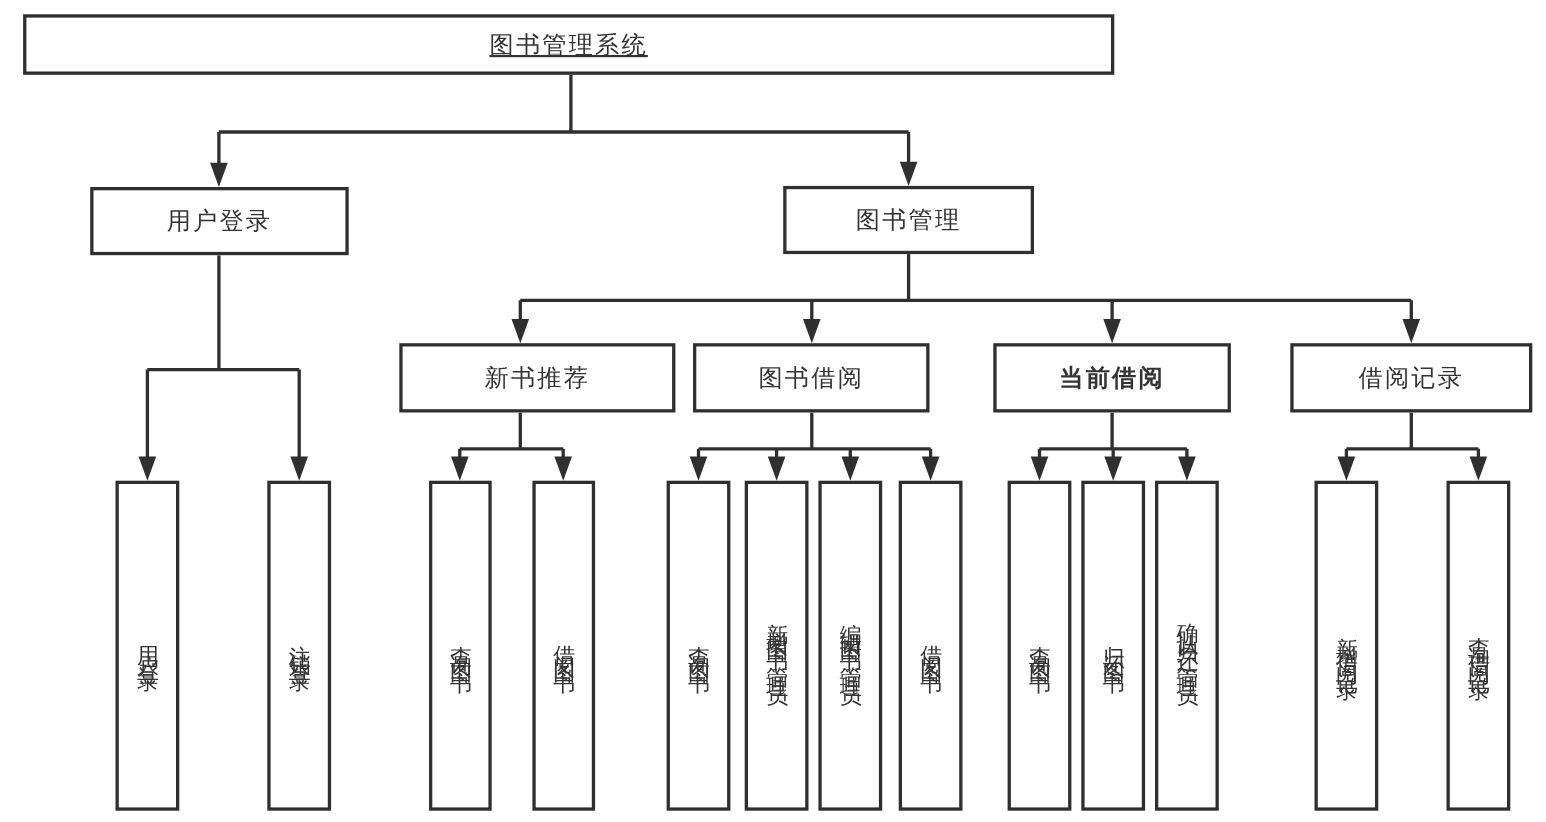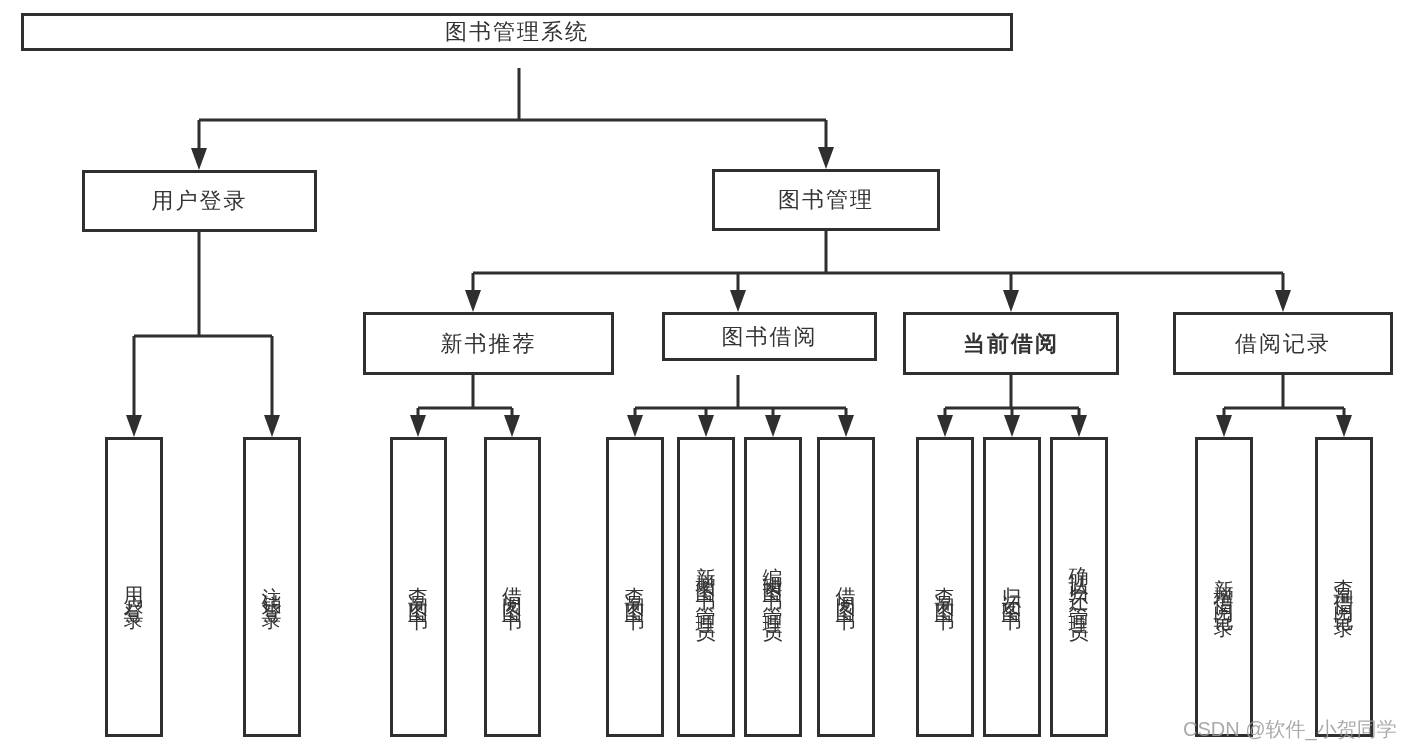--- a/index.html
+++ b/index.html
@@ -89,27 +89,27 @@
     <path d="M1011 375 V408 M945 408 H1079 M945 408 V417 M1012 408 V417 M1079 408 V417"></path>
     <polygon points="937,415 953,415 945,437" fill="#2f2f2f" stroke="none"></polygon>
     <polygon points="1004,415 1020,415 1012,437" fill="#2f2f2f" stroke="none"></polygon>
     <polygon points="1071,415 1087,415 1079,437" fill="#2f2f2f" stroke="none"></polygon>
 
     <path d="M1283 375 V408 M1224 408 H1344 M1224 408 V417 M1344 408 V417"></path>
     <polygon points="1216,415 1232,415 1224,437" fill="#2f2f2f" stroke="none"></polygon>
     <polygon points="1336,415 1352,415 1344,437" fill="#2f2f2f" stroke="none"></polygon>
   </svg>
 
-  <div class="node h-node" style="left:21px; top:13px; width:992px; height:38px;">图书管理系统</div>
+  <div class="node h-node" style="left:21px; top:13px; width:992px; height:55px;text-decoration:underline;">图书管理系统</div>
 
   <div class="node h-node" style="left:82px; top:170px; width:235px; height:62px;">用户登录</div>
   <div class="node h-node" style="left:712px; top:169px; width:228px; height:62px;">图书管理</div>
 
   <div class="node h-node" style="left:363px; top:312px; width:251px; height:63px;">新书推荐</div>
-  <div class="node h-node" style="left:662px; top:312px; width:215px; height:49px;">图书借阅</div>
+  <div class="node h-node" style="left:630px; top:312px; width:215px; height:63px;">图书借阅</div>
   <div class="node h-node" style="left:903px; top:312px; width:216px; height:63px;font-weight:bold;">当前借阅</div>
   <div class="node h-node" style="left:1173px; top:312px; width:220px; height:63px;">借阅记录</div>
 
   <div class="node v-node" style="left:105px; top:437px; width:58px; height:300px;">
     <span class="vtext">用户登录</span>
   </div>
   <div class="node v-node" style="left:243px; top:437px; width:58px; height:300px;">
     <span class="vtext">注销登录</span>
   </div>
 
@@ -143,15 +143,14 @@
     <span class="vtext">确认归还（管理员）</span>
   </div>
 
   <div class="node v-node" style="left:1195px; top:437px; width:58px; height:300px;">
     <span class="vtext">新增借阅记录</span>
   </div>
   <div class="node v-node" style="left:1315px; top:437px; width:58px; height:300px;">
     <span class="vtext">查询借阅记录</span>
   </div>
 
-  <div class="watermark">CSDN @软件_小贺同学</div>
 
 </div>
 
 </body></html>

